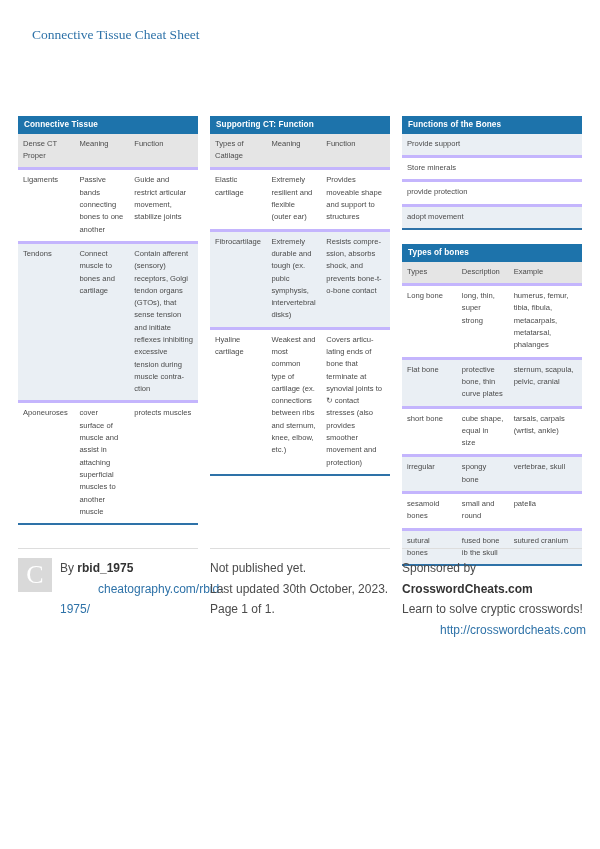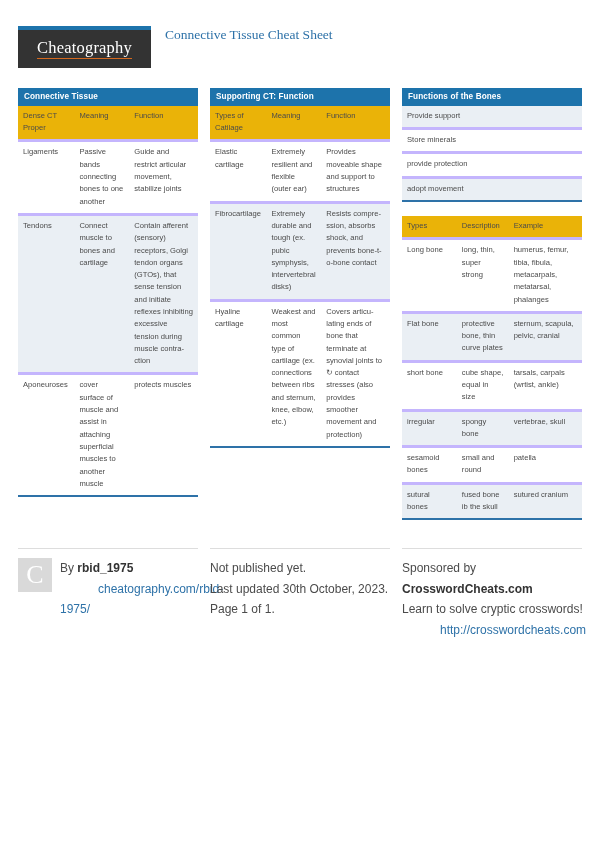--- a/index.html
+++ b/index.html
@@ -75,20 +75,21 @@
 
   
   .columns {
     display: flex;
     gap: 12px;
     align-items: flex-start;
   }
   .col {
     width: 180px;
     flex: 0 0 180px;
+    margin-top: 28px;
   }
 
   
   .card {
     border-bottom: 2px solid #2e72a8;
     margin-bottom: 14px;
   }
   .card-title {
     background: #1d73ab;
     color: #ffffff;
@@ -107,21 +108,21 @@
     font-size: 7.6px;
     line-height: 1.62;
     color: #4b4b4b;
     padding: 4px 5px 5px 5px;
     vertical-align: top;
     word-wrap: break-word;
     overflow-wrap: break-word;
   }
   tr.shade td { background: #eaeff4; }
   tr.plain td { background: #ffffff; }
-  tr.hdrow td { background: #eab308; }
+  tr.hdrow td { background: #e5e5e5; }
   tr.sep td { border-top: 3px solid #c4b5fd; }
 
   
   .c1 { width: 31%; }
   .c2 { width: 30%; }
   .c3 { width: 39%; }
 
   
   .rc1 { width: 30%; }
   .rc2 { width: 28%; }
@@ -162,23 +163,20 @@
   }
   .fblock .bold { font-weight: bold; color: #333333; }
   .fblock a { color: #2e72a8; text-decoration: none; padding-left: 38px; }
 </style>
 </head>
 <body>
 
 <div class="page">
 
   <div class="header">
-    <div class="logo-box">
-      <span class="logo-text">Cheatography</span>
-    </div>
     <div class="head-titles">
       <div class="sheet-title">Connective Tissue Cheat Sheet</div>
     </div>
   </div>
 
   <div class="columns">
 
     <div class="col">
       <div class="card">
         <div class="card-title">Connective Tissue</div>
@@ -255,20 +253,21 @@
             <td>provide protection</td>
           </tr>
           <tr class="shade sep">
             <td>adopt movement</td>
           </tr>
         </tbody>
           </table>
       </div>
 
       <div class="card">
+        <div class="card-title">Types of bones</div>
         <table class="tbl">
           <tbody>
               <tr class="hdrow">
             <td class="rc1">Types</td>
             <td class="rc2">Descri­ption</td>
             <td class="rc3">Example</td>
           </tr>
           <tr class="plain sep">
             <td>Long bone</td>
             <td>long, thin, super strong</td>

